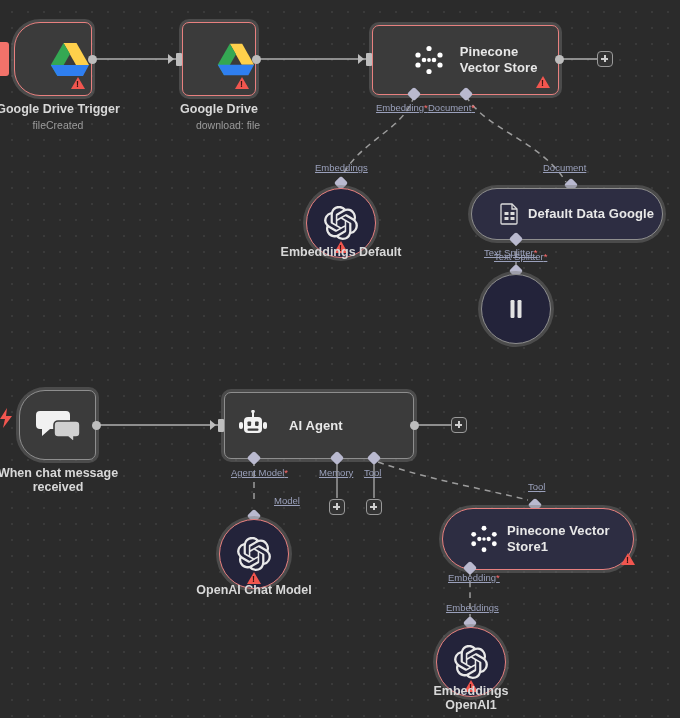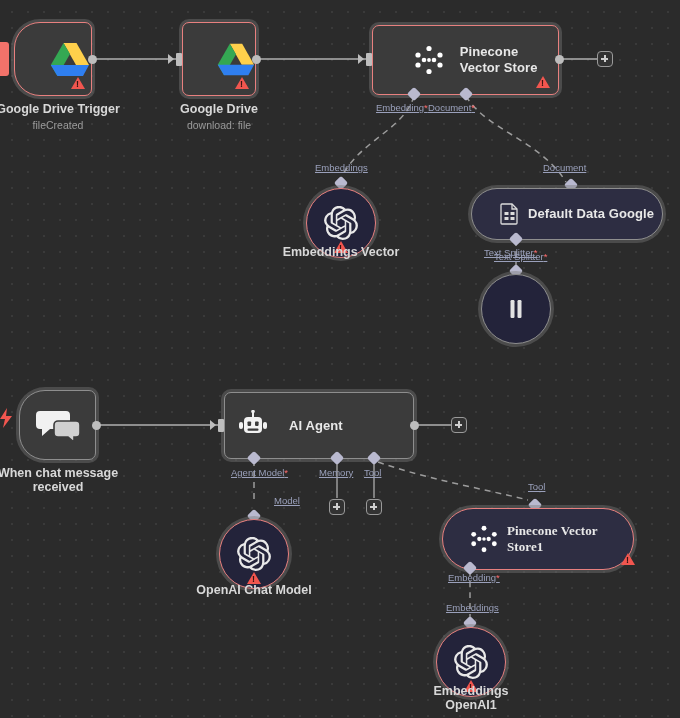--- a/index.html
+++ b/index.html
@@ -65,21 +65,21 @@
   .subnode-pill {
     position: absolute;
     box-sizing: border-box;
     border-radius: 40px;
     background: #2d2d42;
     border: 1.5px solid #8e8e8e;
     box-shadow: 0 0 0 3px rgba(120,120,120,0.42);
     display: flex; align-items: center;
     padding-left: 26px;
   }
-  .subnode-pill.err { border-color: #e8807f; font-family: Liberation Serif, serif; }
+  .subnode-pill.err { border-color: #e8807f; }
 
   .node-title {
     color: #e8e8e8;
     font-size: 13px;
     font-weight: bold;
     letter-spacing: .1px;
     line-height: 16px;
   }
   .node-title.inside { margin-left: 8px; }
 
@@ -235,21 +235,21 @@
         <path d="M13.5 2 L0.8 24 L7.4 35 L20 13 Z" fill="#34a853"></path>
         <path d="M0.8 24 L7.4 35 L33 35 L39 24 Z" fill="#2f7ff0"></path>
       </svg>
     </span>
     <span class="warn" style="right:6px; bottom:6px;"></span>
   </div>
   <div class="port-in" style="left:176px; top:53px;"></div>
   <div class="port-arrow" style="left:168px; top:54px;"></div>
   <div class="port-dot" style="left:252px; top:55px;"></div>
   <div class="caption" style="left:149px; top:102px; width:140px;">Google Drive</div>
-  <div class="subcaption" style="left:149px; top:119px; width:140px;">download: file</div>
+  <div class="subcaption" style="left:158px; top:119px; width:140px;">download: file</div>
 
   <div class="node rect err" style="left:372px; top:25px; width:187px; height:70px;">
     <span class="icon-wrap" style="width:50px; height:70px;">
       <svg width="32" height="32" viewBox="0 0 32 32">
         <g fill="#ffffff">
           <circle cx="16" cy="4.5" r="2.6"></circle>
           <circle cx="16" cy="27.5" r="2.6"></circle>
           <circle cx="5" cy="11" r="2.6"></circle>
           <circle cx="27" cy="11" r="2.6"></circle>
           <circle cx="5" cy="21" r="2.6"></circle>
@@ -278,21 +278,21 @@
   </div>
 
   <div class="conn-label" style="left:315px; top:162px;">Embeddings</div>
   <div class="port-diamond" style="left:336px; top:178px;"></div>
   <div class="subnode-circle" style="left:306px; top:188px;">
     <svg width="34" height="34" viewBox="0 0 24 24">
       <path fill="#e8e8e8" d="M22.28 9.82a5.99 5.99 0 0 0-.52-4.91 6.05 6.05 0 0 0-6.51-2.9A6 6 0 0 0 4.98 4.18a5.99 5.99 0 0 0-4 2.9 6.05 6.05 0 0 0 .74 7.1 5.98 5.98 0 0 0 .51 4.91 6.05 6.05 0 0 0 6.52 2.9A5.99 5.99 0 0 0 13.26 24a6.06 6.06 0 0 0 5.77-4.21 5.99 5.99 0 0 0 4-2.9 6.06 6.06 0 0 0-.75-7.07zm-9.02 12.6a4.48 4.48 0 0 1-2.88-1.04l.14-.08 4.78-2.76a.8.8 0 0 0 .39-.68v-6.74l2.02 1.17a.07.07 0 0 1 .04.06v5.58a4.5 4.5 0 0 1-4.5 4.49zM3.6 18.3a4.47 4.47 0 0 1-.54-3.01l.14.09 4.78 2.76a.77.77 0 0 0 .78 0l5.84-3.37v2.33a.08.08 0 0 1-.03.06L9.74 19.9a4.5 4.5 0 0 1-6.14-1.64zM2.34 7.9a4.49 4.49 0 0 1 2.35-1.97V11.6a.77.77 0 0 0 .38.68l5.81 3.35-2.02 1.17a.08.08 0 0 1-.07 0l-4.83-2.8A4.5 4.5 0 0 1 2.34 7.9zm16.6 3.86L13.1 8.38 15.12 7.2a.08.08 0 0 1 .07 0l4.83 2.79a4.49 4.49 0 0 1-.68 8.1v-5.68a.79.79 0 0 0-.4-.65zm2.01-3.02l-.14-.09-4.77-2.78a.78.78 0 0 0-.79 0L9.42 9.24V6.9a.07.07 0 0 1 .03-.06l4.83-2.79a4.5 4.5 0 0 1 6.68 4.66zM8.32 12.87L6.3 11.7a.08.08 0 0 1-.04-.06V6.07a4.5 4.5 0 0 1 7.38-3.45l-.14.08L8.71 5.46a.8.8 0 0 0-.39.68zm1.1-2.37L12.02 9l2.6 1.5v3L12.02 15l-2.6-1.5z"></path>
     </svg>
     <span class="warn" style="left:50%; margin-left:-7px; bottom:4px;"></span>
   </div>
-  <div class="caption" style="left:271px; top:245px; width:140px;">Embeddings Vector</div>
+  <div class="caption" style="left:271px; top:245px; width:140px;">Embeddings Default</div>
 
   <div class="conn-label" style="left:543px; top:162px;">Document</div>
   <div class="port-diamond" style="left:566px; top:180px;"></div>
   <div class="subnode-pill" style="left:471px; top:188px; width:192px; height:52px;">
     <span class="icon-wrap" style="width:22px;">
       <svg width="19" height="22" viewBox="0 0 19 22">
         <path d="M2 1 h10 l5 5 v14 a1 1 0 0 1 -1 1 H2 a1 1 0 0 1 -1 -1 V2 a1 1 0 0 1 1 -1 z" fill="none" stroke="#dcdcdc" stroke-width="1.3"></path>
         <path d="M12 1 v5 h5" fill="none" stroke="#dcdcdc" stroke-width="1.3"></path>
         <rect x="4.5" y="9" width="4" height="3" fill="#dcdcdc"></rect>
         <rect x="4.5" y="14" width="4" height="3" fill="#dcdcdc"></rect>

